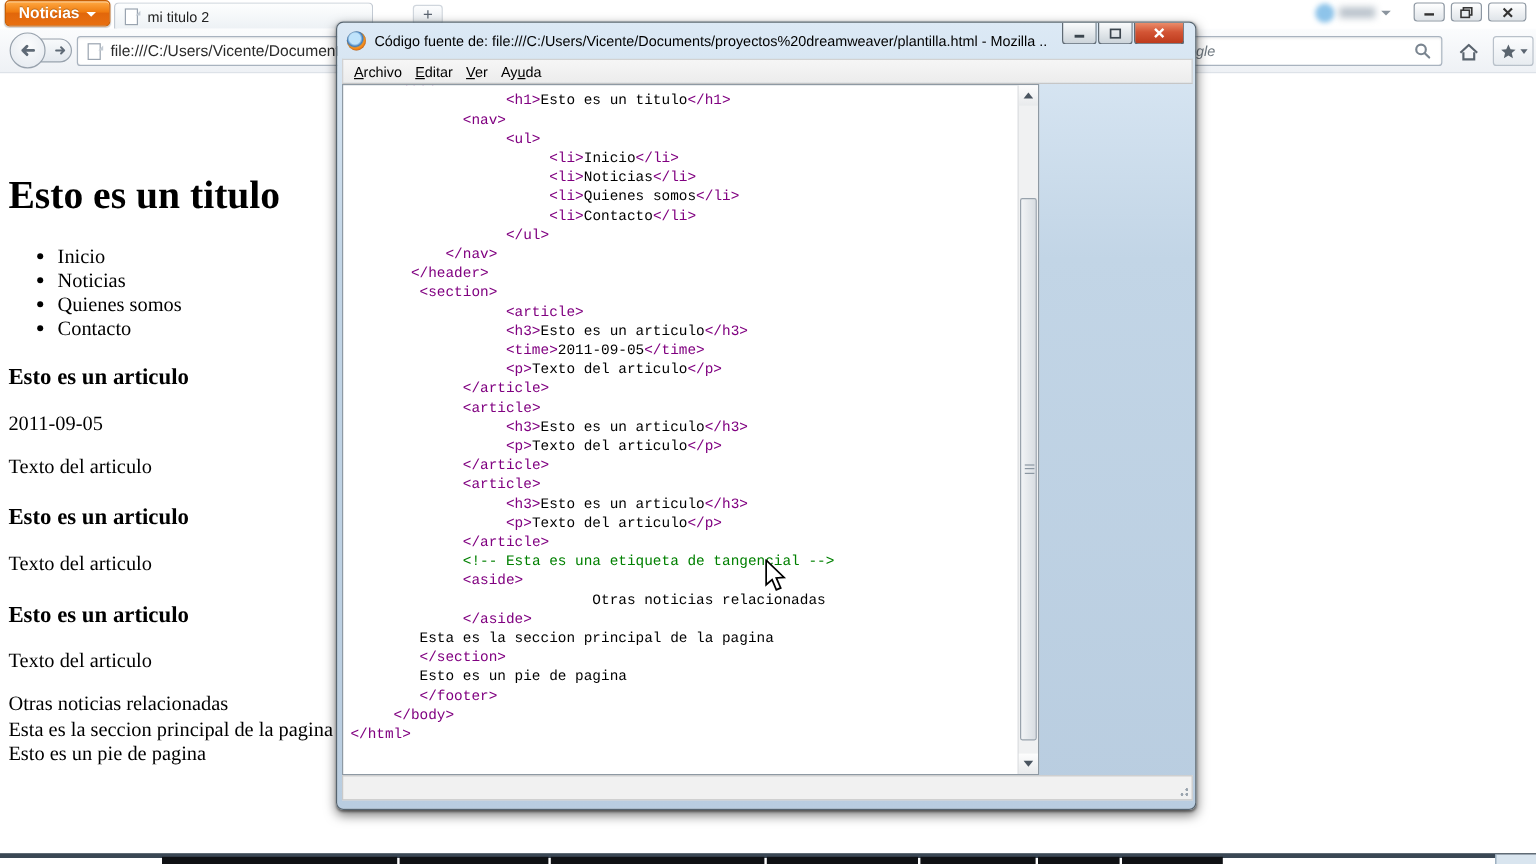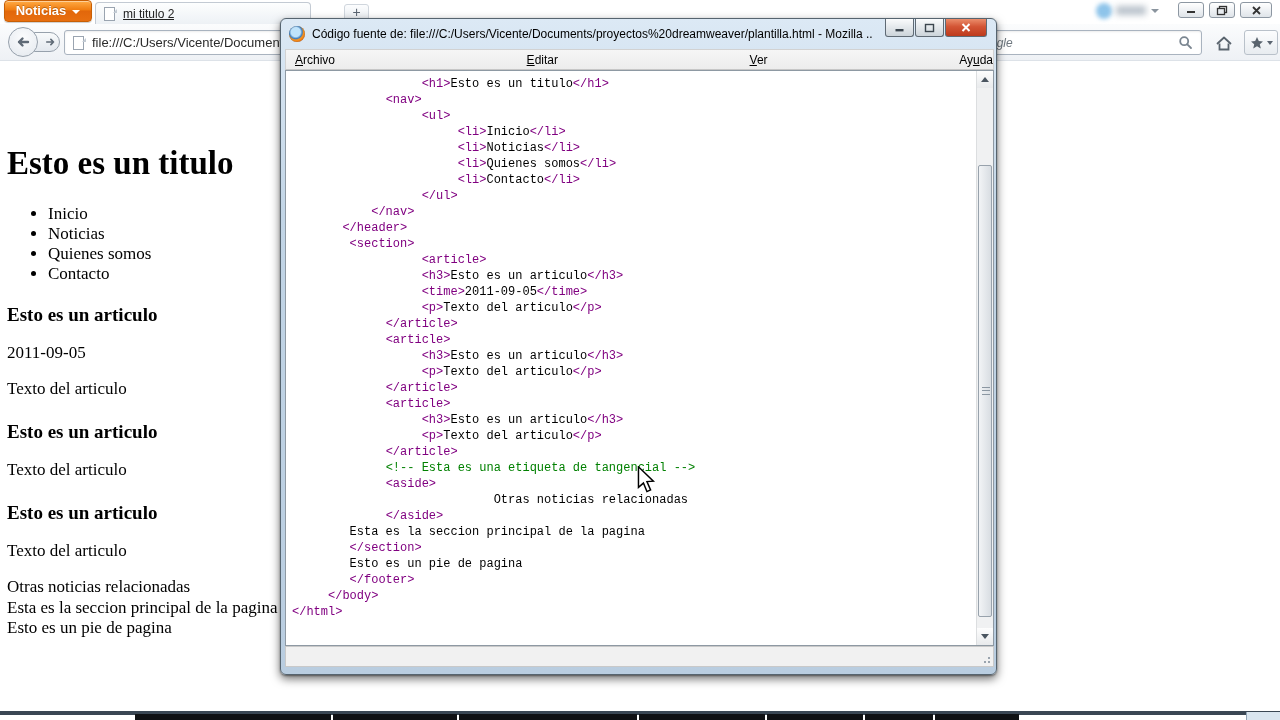--- a/index.html
+++ b/index.html
@@ -9,21 +9,21 @@
 
   
   .titlebar { position:absolute; left:0; top:0; width:1280px; height:24px; background:#fff; z-index:5; }
   .ff-button { position:absolute; left:4px; top:0; width:88px; height:22px; border-radius:4px;
     background:linear-gradient(#ffab45,#f07c10 45%,#e2670b 50%,#e86f10);
     border:1px solid #c85f05; box-shadow:inset 0 1px 0 rgba(255,255,255,.45), 0 1px 1px rgba(0,0,0,.2);
     color:#fff; font-weight:bold; font-size:13px; text-align:center; line-height:20px; text-shadow:0 -1px 0 rgba(0,0,0,.25); cursor:default; }
   .ff-button .caret { display:inline-block; width:0; height:0; border-left:4px solid transparent; border-right:4px solid transparent; border-top:4px solid #fff; margin-left:6px; vertical-align:middle; }
   .tab { position:absolute; left:95px; top:2px; width:216px; height:22px; border:1px solid #c3cad3; border-bottom:none;
     border-radius:4px 4px 0 0; background:linear-gradient(#fdfefe,#edf1f5); display:flex; align-items:center; padding:0 8px; z-index:5; }
-  .tab-label { font-size:12px; color:#222; margin-left:8px; white-space:nowrap; overflow:hidden;text-decoration:underline; }
+  .tab-label { font-size:12px; color:#222; margin-left:8px; white-space:nowrap; overflow:hidden; }
   .newtab-btn { position:absolute; left:344px; top:4px; width:25px; height:17px; border-radius:3px; text-align:center;
     color:#5a6470; font-size:14px; line-height:15px; background:linear-gradient(#fcfdfe,#e9edf1); border:1px solid #d0d6dd; }
   .page-icon { width:11px; height:14px; background:#fff; border:1px solid #9aa4b0; position:relative; flex:0 0 auto; }
   .page-icon::after { content:""; position:absolute; right:-1px; top:-1px; width:0; height:0;
     border-left:4px solid transparent; border-bottom:4px solid transparent; border-top:4px solid #c3cbd4; transform:rotate(90deg); }
   .win-controls { position:absolute; top:2px; right:8px; display:flex; gap:5px; z-index:5; }
   .wc-btn { width:26px; height:16px; border:1px solid #8d97a2; border-radius:3px; background:linear-gradient(#ffffff,#dfe4e9);
     display:flex; align-items:center; justify-content:center; }
   .wc-btn.close { width:32px; }
   .blur-account { position:absolute; left:1058px; top:2px; width:105px; height:18px; z-index:5; }
@@ -66,24 +66,24 @@
   .vs-titlebar { position:absolute; left:0; top:0; width:100%; height:30px; display:flex; align-items:center; padding:0 8px; }
   .vs-icon { width:16px; height:16px; border-radius:50%; flex:0 0 auto;
     background:radial-gradient(circle at 42% 38%, #bfe3fb 0 34%, #3f7fc0 48%, #f7931e 58%, #e25b0e 92%);
     box-shadow:inset 0 0 1px rgba(0,0,0,.5); }
   .vs-title { font-size:12px; color:#000; margin-left:7px; white-space:nowrap; overflow:hidden; width:560px; }
   .vs-btns { position:absolute; right:9px; top:0; display:flex; gap:1px; }
   .vs-btn { width:29px; height:18px; border:1px solid #5f6a74; border-top:none; background:linear-gradient(#fafbfc,#ccd4da);
     display:flex; align-items:center; justify-content:center; border-radius:0 0 3px 3px; }
   .vs-btn.vclose { width:42px; background:linear-gradient(#eb8d6b,#d35535 45%,#bd3a1c); }
   .vs-menubar { position:absolute; left:4px; top:30px; width:709px; height:21px; background:linear-gradient(#f6f6f6,#ececec);
-    border:1px solid #d2d2d2; border-bottom:1px solid #c6c6c6; display:flex; align-items:center; gap:11px; padding-left:9px;justify-content:space-between; }
+    border:1px solid #d2d2d2; border-bottom:1px solid #c6c6c6; display:flex; align-items:center; gap:11px; padding-left:9px; }
   .menu-item { font-size:12px; color:#000; }
   .menu-item .u { text-decoration:underline; }
-  .vs-content { position:absolute; left:4px; top:51px; width:709px; height:576px; background:#fff; border:1px solid #8e99a3; overflow:hidden; }
+  .vs-content { position:absolute; left:4px; top:51px; width:581px; height:576px; background:#fff; border:1px solid #8e99a3; overflow:hidden; }
   .code-pane { position:absolute; left:0; top:0; right:17px; bottom:0; overflow:hidden; }
   .code-inner { margin-top:-11px; padding-left:6px; font-family:"Liberation Mono","DejaVu Sans Mono",monospace; font-size:12px; line-height:16px; }
   .cl { white-space:pre; height:16px; }
   .cl .tag { color:var(--tag,#800080); }
   .cl .text { color:#000; }
   .cl .comment { color:var(--comment,#008000); }
   .vs-scroll { position:absolute; right:0; top:0; width:17px; height:100%; background:#f0f1f2; border-left:1px solid #dcdee0; }
   .sb-arrow { position:absolute; left:0; width:16px; height:17px; display:flex; align-items:center; justify-content:center; background:linear-gradient(#fdfdfd,#e8eaec); }
   .sb-up { top:0; } .sb-down { bottom:0; }
   .tri-up { width:0; height:0; border-left:4px solid transparent; border-right:4px solid transparent; border-bottom:5px solid #4a5560; }

